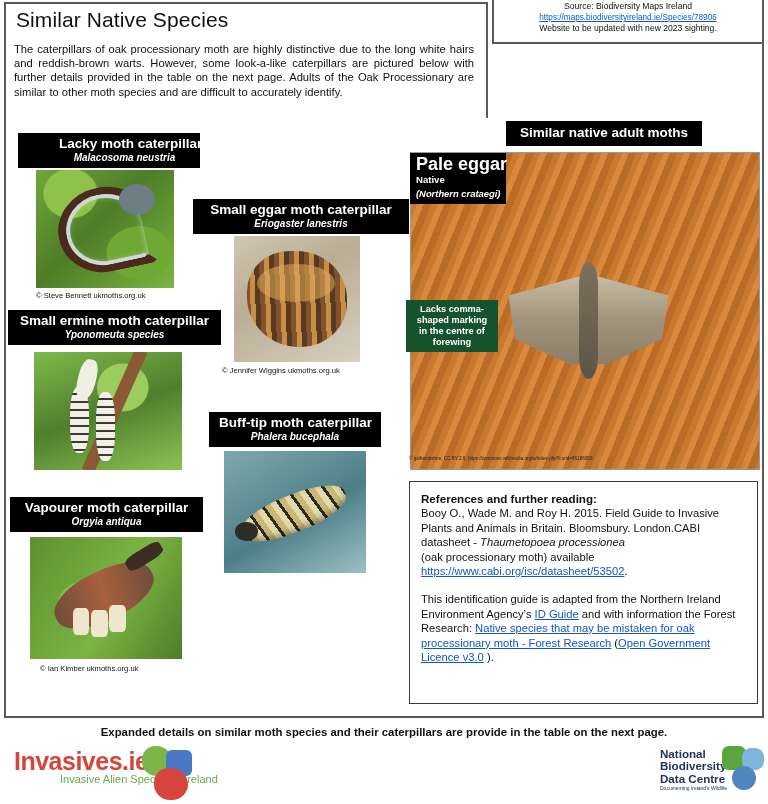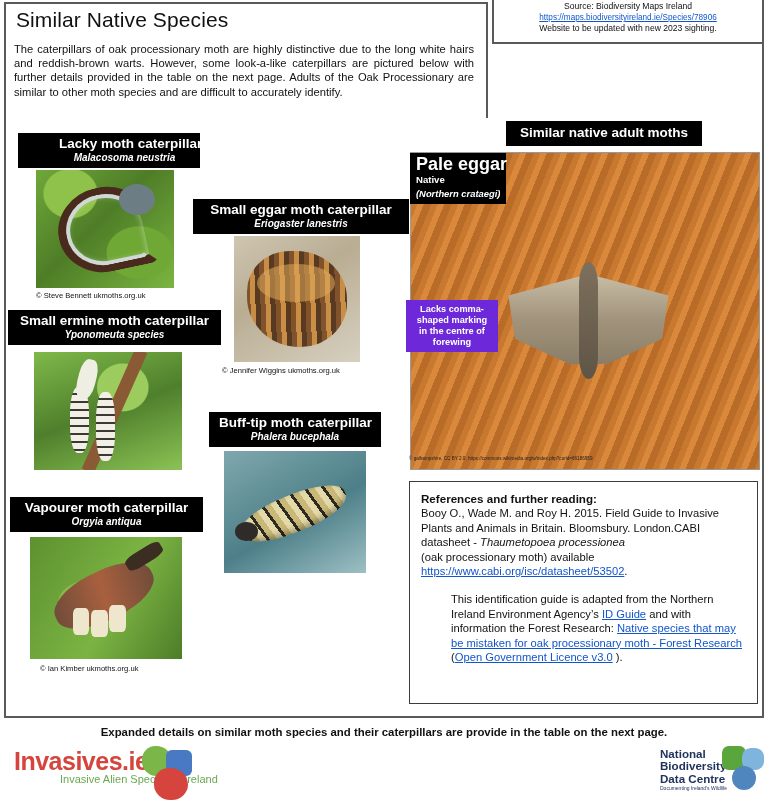--- a/index.html
+++ b/index.html
@@ -102,21 +102,21 @@
     clip-path: polygon(50% 0%, 100% 24%, 96% 72%, 62% 100%, 38% 100%, 4% 72%, 0% 24%);
     box-shadow: 0 2px 6px rgba(0,0,0,.35);
   }
   .moth-b {
     position: absolute; left: 44%; top: 10%; width: 12%; height: 80%;
     background: linear-gradient(180deg,#7d705c,#5f5546); border-radius: 50%/20%;
   }
 
   
   .callout {
-    position: absolute; background: #6d28d9; color: #fff; z-index: 7;
+    position: absolute; background: #14532d; color: #fff; z-index: 7;
     font-size: 9.2px; font-weight: bold; line-height: 11px; text-align: center;
     padding: 4px 6px;
   }
 
   
   .ref-box {
     position: absolute; left: 409px; top: 481px; width: 349px; height: 223px;
     border: 1.5px solid #3c3c3c; background: #fff; padding: 9px 11px;
   }
   .ref-h { font-size: 11.6px; font-weight: bold; line-height: 15px; color: #111; }
@@ -248,21 +248,21 @@
   <div class="callout" style="left:406px; top:300px; width:92px;">Lacks comma-shaped marking in the centre of forewing</div>
   <div class="credit" style="left:409px; top:456px; font-size:4.6px; color:#222;">© galhampshire, CC BY 2.0, https://commons.wikimedia.org/w/index.php?curid=66186959</div>
 
   <div class="ref-box">
     <div class="ref-h">References and further reading:</div>
     <div class="ref-p">
       <span>Booy O., Wade M. and Roy H. 2015. Field Guide to Invasive Plants and Animals in Britain. Bloomsbury. London.CABI datasheet - </span><span class="it">Thaumetopoea processionea</span><br>
       <span>(oak processionary moth) available</span><br>
       <a class="lnk" href="#">https://www.cabi.org/isc/datasheet/53502</a><span>.</span>
     </div>
-    <div class="ref-p" style="margin-top:13px;margin-left:30px;">
+    <div class="ref-p" style="margin-top:13px;">
       <span>This identification guide is adapted from the Northern Ireland Environment Agency’s </span><a class="lnk" href="#">ID Guide</a><span> and with information the Forest Research: </span><a class="lnk" href="#">Native species that may be mistaken for oak processionary moth - Forest Research</a><span> (</span><a class="lnk" href="#">Open Government Licence v3.0</a><span> ).</span>
     </div>
   </div>
 
   <div class="footer-note">Expanded details on similar moth species and their caterpillars are provide in the table on the next page.</div>
 
   <div class="logo-inv">
     <div class="inv-word">Invasives.ie</div>
     <div class="inv-sub">Invasive Alien Species in Ireland</div>
     <span class="blob" style="left:128px; top:-2px; width:30px; height:30px; background:#7ab648;"></span>

